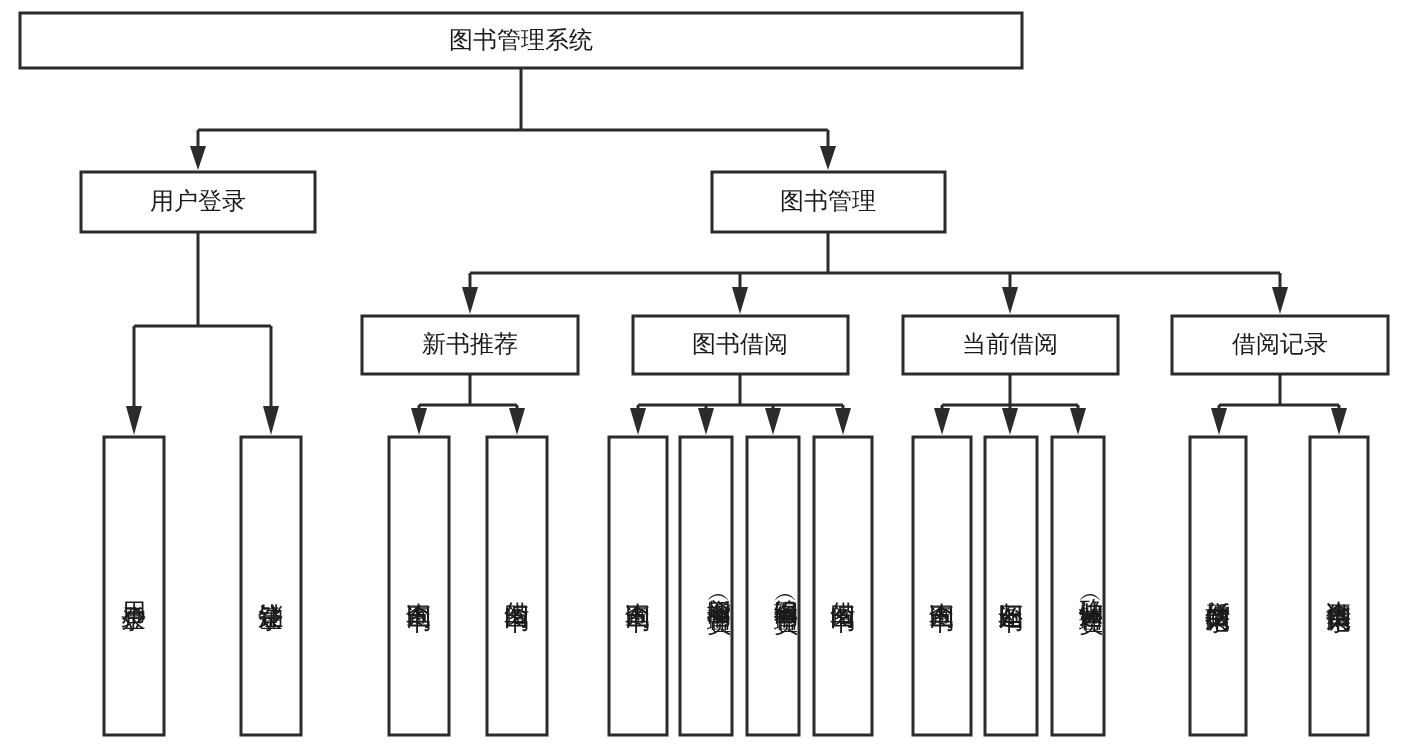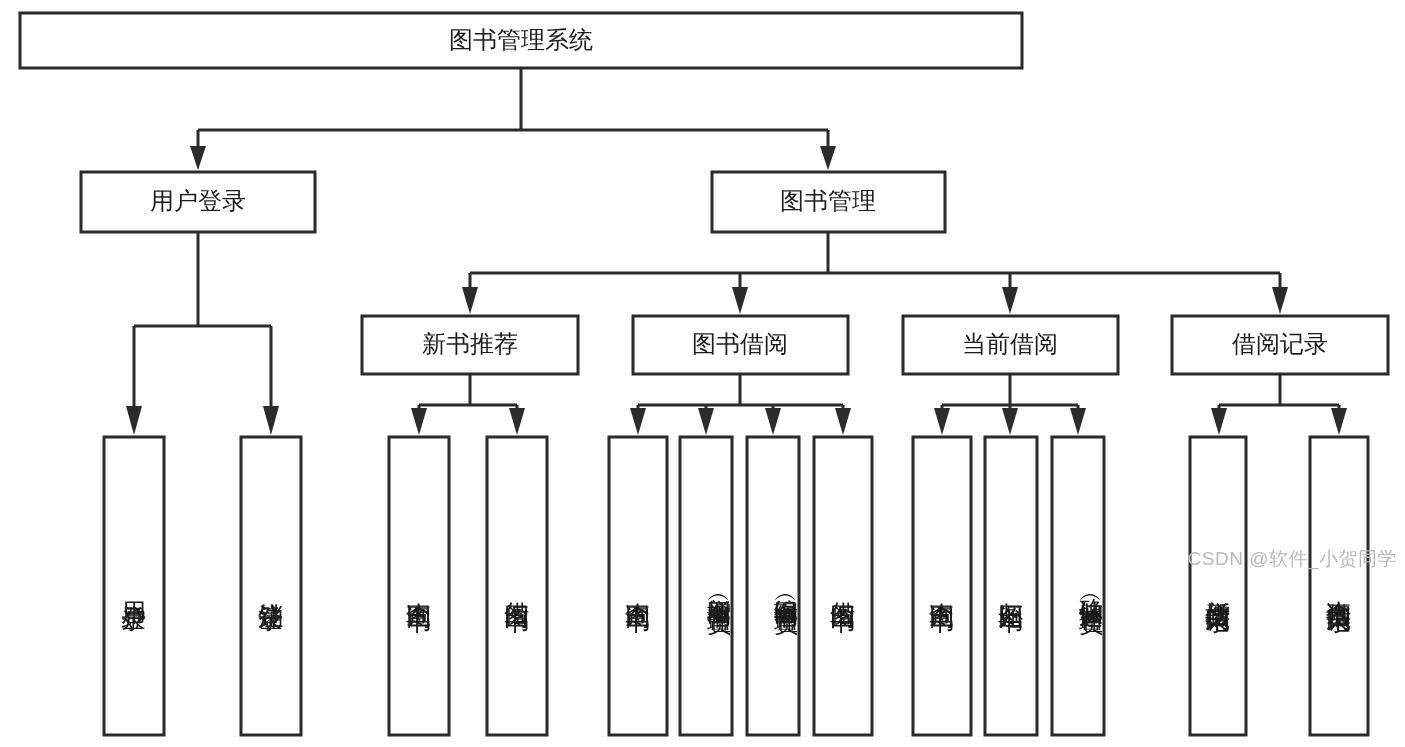--- a/index.html
+++ b/index.html
@@ -190,14 +190,13 @@
   <div class="leaf-label" style="left:609px; top:437px; width:58px; height:298px;">查询图书</div>
   <div class="leaf-label" style="left:680px; top:437px; width:52px; height:298px; font-size:24px; align-items:flex-start; padding-top:4px; box-sizing:border-box;">新增图书（管理员）</div>
   <div class="leaf-label" style="left:747px; top:437px; width:52px; height:298px; font-size:24px; align-items:flex-start; padding-top:4px; box-sizing:border-box;">编辑图书（管理员）</div>
   <div class="leaf-label" style="left:814px; top:437px; width:58px; height:298px;">借阅图书</div>
   <div class="leaf-label" style="left:913px; top:437px; width:58px; height:298px;">查询图书</div>
   <div class="leaf-label" style="left:985px; top:437px; width:52px; height:298px;">归还图书</div>
   <div class="leaf-label" style="left:1052px; top:437px; width:52px; height:298px; font-size:24px; align-items:flex-start; padding-top:4px; box-sizing:border-box;">确认归还（管理员）</div>
   <div class="leaf-label" style="left:1190px; top:437px; width:56px; height:298px;">新增借阅记录</div>
   <div class="leaf-label" style="left:1310px; top:437px; width:58px; height:298px;">查询借阅记录</div>
 
-  <div class="watermark">CSDN @软件_小贺同学</div>
 </div>
 
 </body></html>

